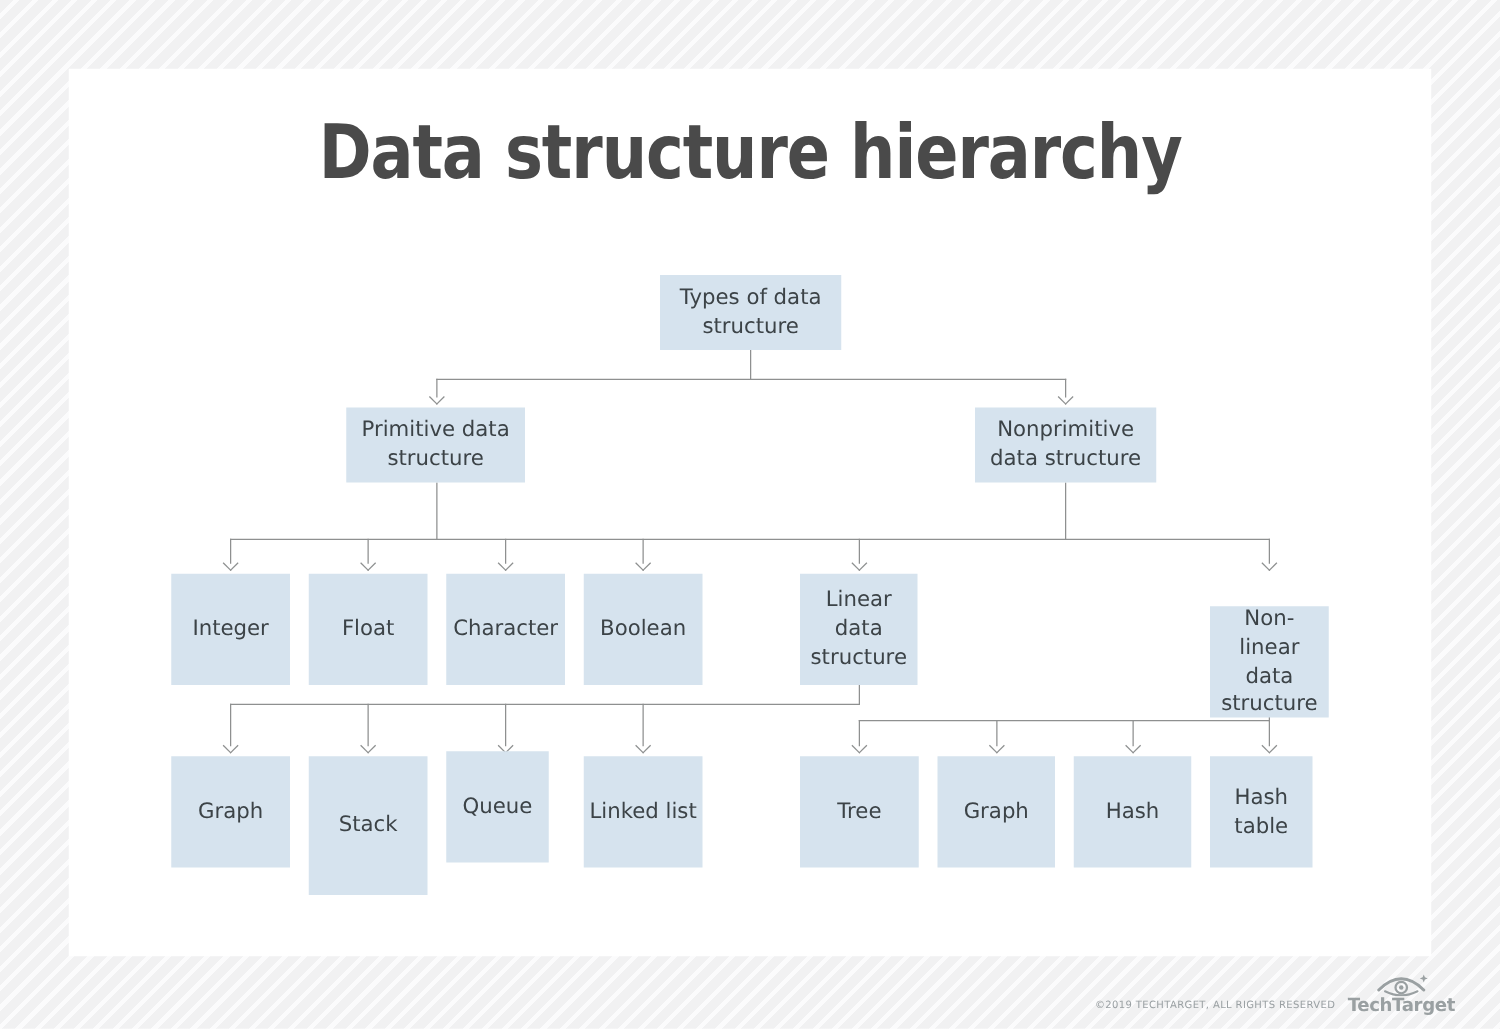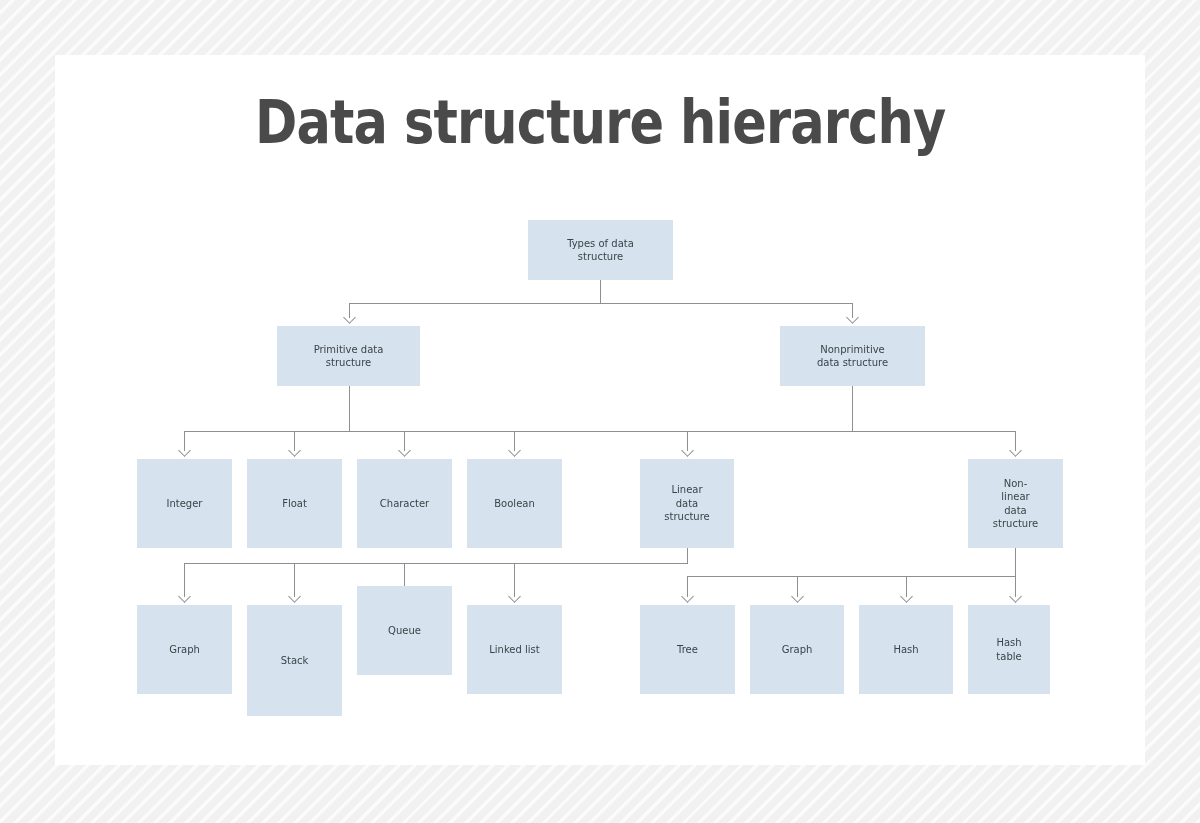--- a/index.html
+++ b/index.html
@@ -16,35 +16,35 @@
   .title{
     position:absolute;left:0;top:90px;width:100%;margin:0;
     text-align:center;font-size:60px;line-height:64px;font-weight:700;
     color:#4a4a4a;letter-spacing:-1px;
   }
   .title span{display:inline-block;transform:scaleX(0.85);transform-origin:center;}
   .node{
     position:absolute;background:#d6e3ee;color:#3c4347;
     display:flex;align-items:center;justify-content:center;
     text-align:center;white-space:pre-line;
-    font-size:10px;line-height:1.35;
+    font-size:17px;line-height:1.35;
   }
   
   .n-root{left:528px;top:220px;width:145px;height:60px;}
   .n-primitive{left:277px;top:326px;width:143px;height:60px;text-align:center;}
   .n-nonprimitive{left:780px;top:326px;width:145px;height:60px;}
   .n-integer{left:137px;top:459px;width:95px;height:89px;}
   .n-float{left:247px;top:459px;width:95px;height:89px;}
   .n-character{left:357px;top:459px;width:95px;height:89px;}
   .n-boolean{left:467px;top:459px;width:95px;height:89px;}
   .n-linear{left:640px;top:459px;width:94px;height:89px;}
-  .n-nonlinear{left:968px;top:459px;width:95px;height:89px;}
+  .n-nonlinear{left:968px;top:485px;width:95px;height:89px;}
   .n-array{left:137px;top:605px;width:95px;height:89px;}
   .n-stack{left:247px;top:605px;width:95px;height:111px;}
-  .n-queue{left:357px;top:586px;width:95px;height:89px;}
+  .n-queue{left:357px;top:601px;width:82px;height:89px;}
   .n-linked{left:467px;top:605px;width:95px;height:89px;}
   .n-tree{left:640px;top:605px;width:95px;height:89px;}
   .n-graph{left:750px;top:605px;width:94px;height:89px;}
   .n-trie{left:859px;top:605px;width:94px;height:89px;}
   .n-hash{left:968px;top:605px;width:82px;height:89px;}
   
   .vline{position:absolute;width:1px;background:#8e9090;}
   .hline{position:absolute;height:1px;background:#8e9090;}
   .arrow{
     position:absolute;width:8px;height:8px;
@@ -145,13 +145,26 @@
   <div class="node n-array">Graph</div>
   <div class="node n-stack">Stack</div>
   <div class="node n-queue">Queue</div>
   <div class="node n-tree">Tree</div>
   <div class="node n-linked">Linked list</div>
   <div class="node n-graph">Graph</div>
   <div class="node n-trie">Hash</div>
   <div class="node n-hash">Hash
 table</div>
 
+  <div class="footer">
+    <span class="copyright">©2019 TECHTARGET, ALL RIGHTS RESERVED</span>
+    <div class="logo">
+      <svg width="44" height="18" viewBox="0 0 44 18">
+        <path d="M4,13 Q22,-5 40,13" fill="none" stroke="#9aa0a2" stroke-width="2.4" stroke-linecap="round"></path>
+        <path d="M9,14 Q22,20.5 35,14" fill="none" stroke="#9aa0a2" stroke-width="1.6" stroke-linecap="round"></path>
+        <circle cx="22" cy="11" r="4.6" fill="none" stroke="#9aa0a2" stroke-width="1.8"></circle>
+        <circle cx="22" cy="11" r="1.8" fill="#9aa0a2"></circle>
+        <path d="M40,0.5 l0.9,2.3 2.3,0.9 -2.3,0.9 -0.9,2.3 -0.9,-2.3 -2.3,-0.9 2.3,-0.9 z" fill="#9aa0a2"></path>
+      </svg>
+      <span class="brand">TechTarget</span>
+    </div>
+  </div>
 </div>
 
 </body></html>

